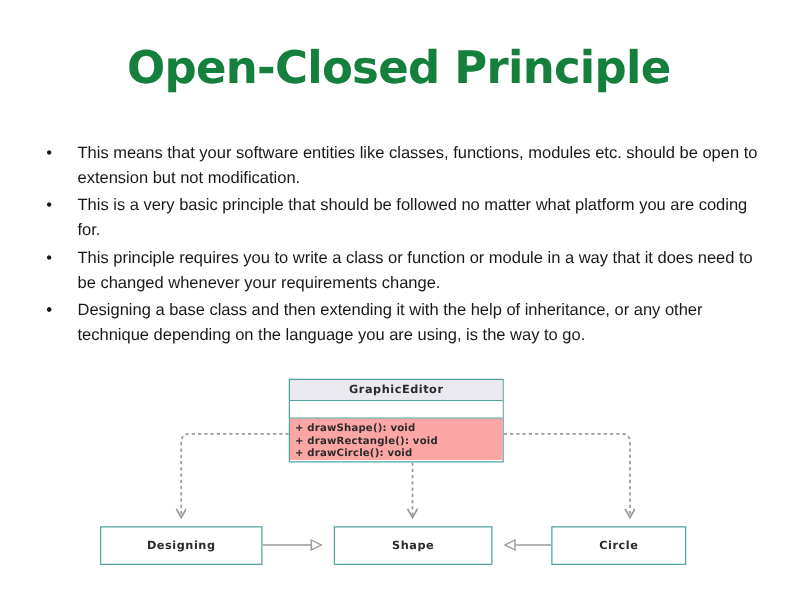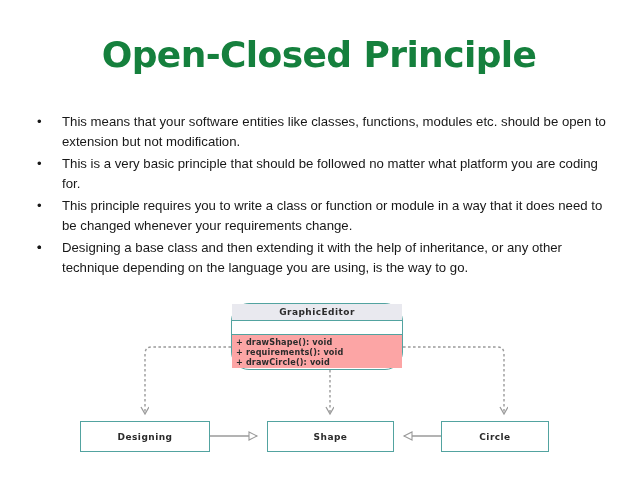--- a/index.html
+++ b/index.html
@@ -80,21 +80,20 @@
     background: #ffffff;
     border: 1.6px solid #52a3a0;
     box-sizing: border-box;
   }
   .uml-box-editor {
     left: 231px;
     top: 7px;
     width: 172px;
     height: 67px;
     border-width: 1.4px;
-    border-radius: 18px;
   }
   .editor-header {
     height: 17px;
     background: #e9e9ef;
     border-bottom: 1.2px solid #52a3a0;
     box-sizing: border-box;
     display: flex;
     align-items: center;
     justify-content: center;
   }
@@ -194,21 +193,21 @@
     <path d="M441,140 L404,140" fill="none" stroke="#9a9a9a" stroke-width="1.3" marker-end="url(#hollowTri)"></path>
   </svg>
 
   <div class="uml-box uml-box-editor">
     <div class="editor-header">
       <span class="uml-class-name">GraphicEditor</span>
     </div>
     <div class="editor-attrs"></div>
     <div class="editor-methods">
       <div class="uml-method">+ drawShape():  void</div>
-      <div class="uml-method">+ requirements(): void</div>
+      <div class="uml-method">+ drawRectangle(): void</div>
       <div class="uml-method">+ drawCircle():  void</div>
     </div>
   </div>
 
   <div class="uml-box uml-box-leaf uml-box-rectangle">
     <span class="uml-class-name">Designing</span>
   </div>
 
   <div class="uml-box uml-box-leaf uml-box-shape">
     <span class="uml-class-name">Shape</span>

